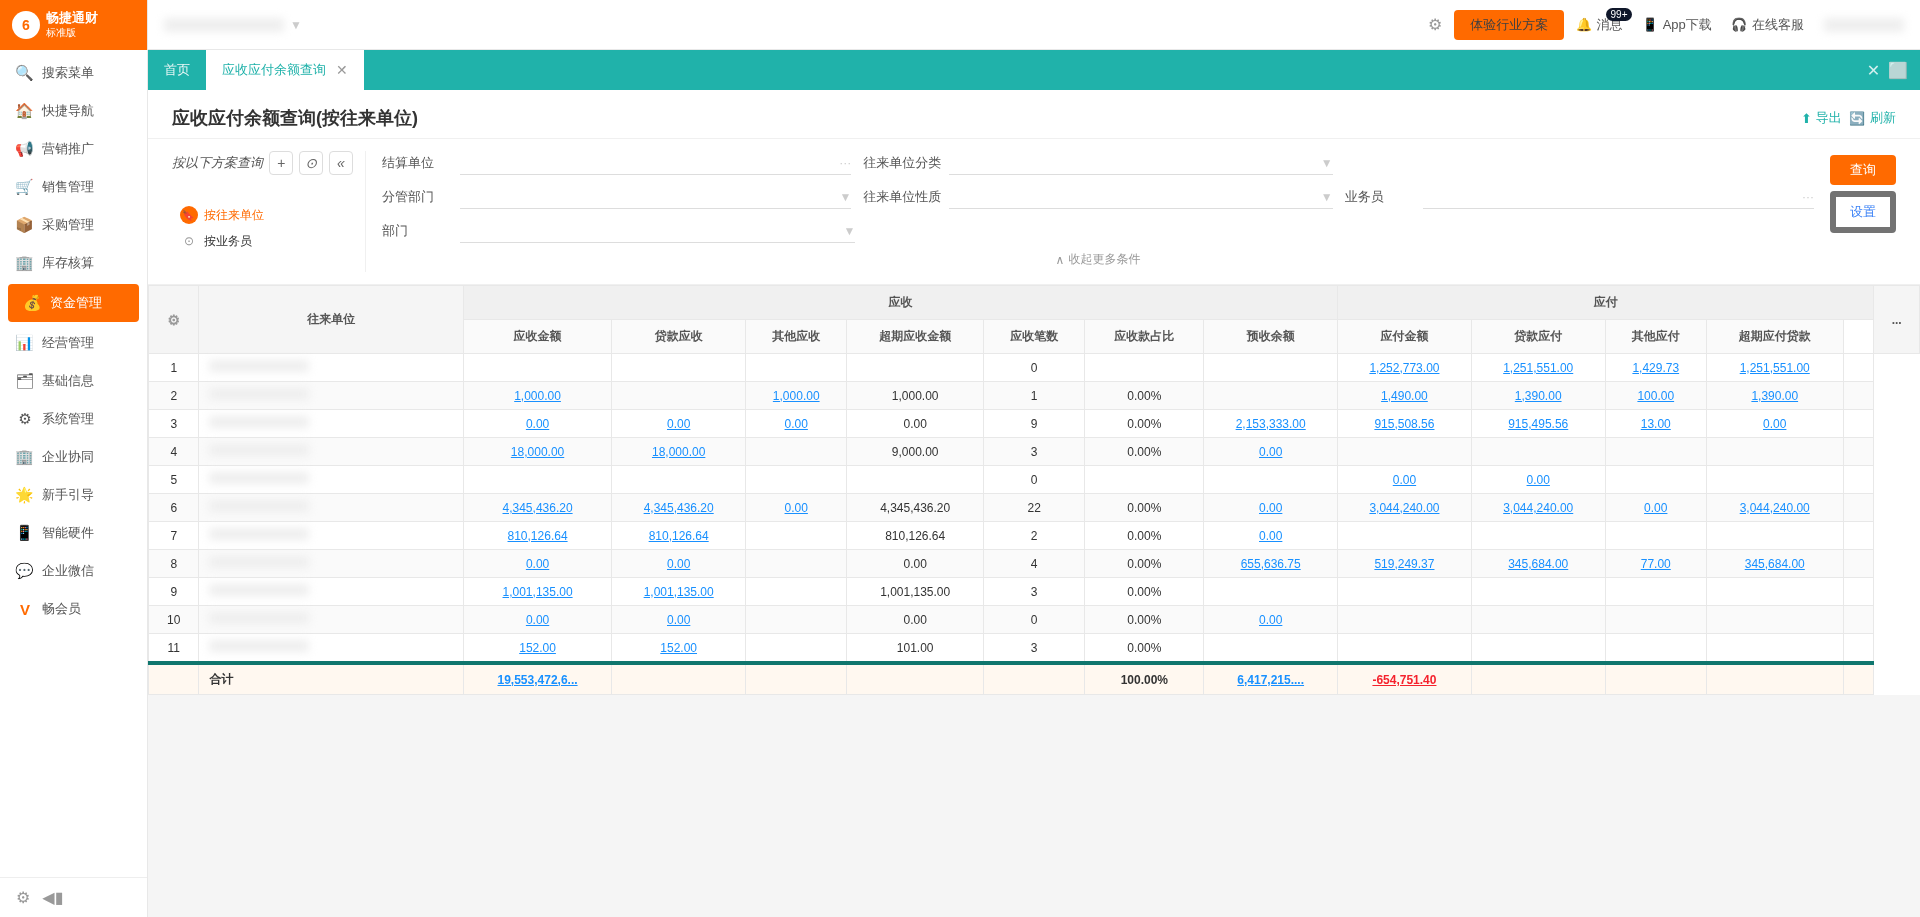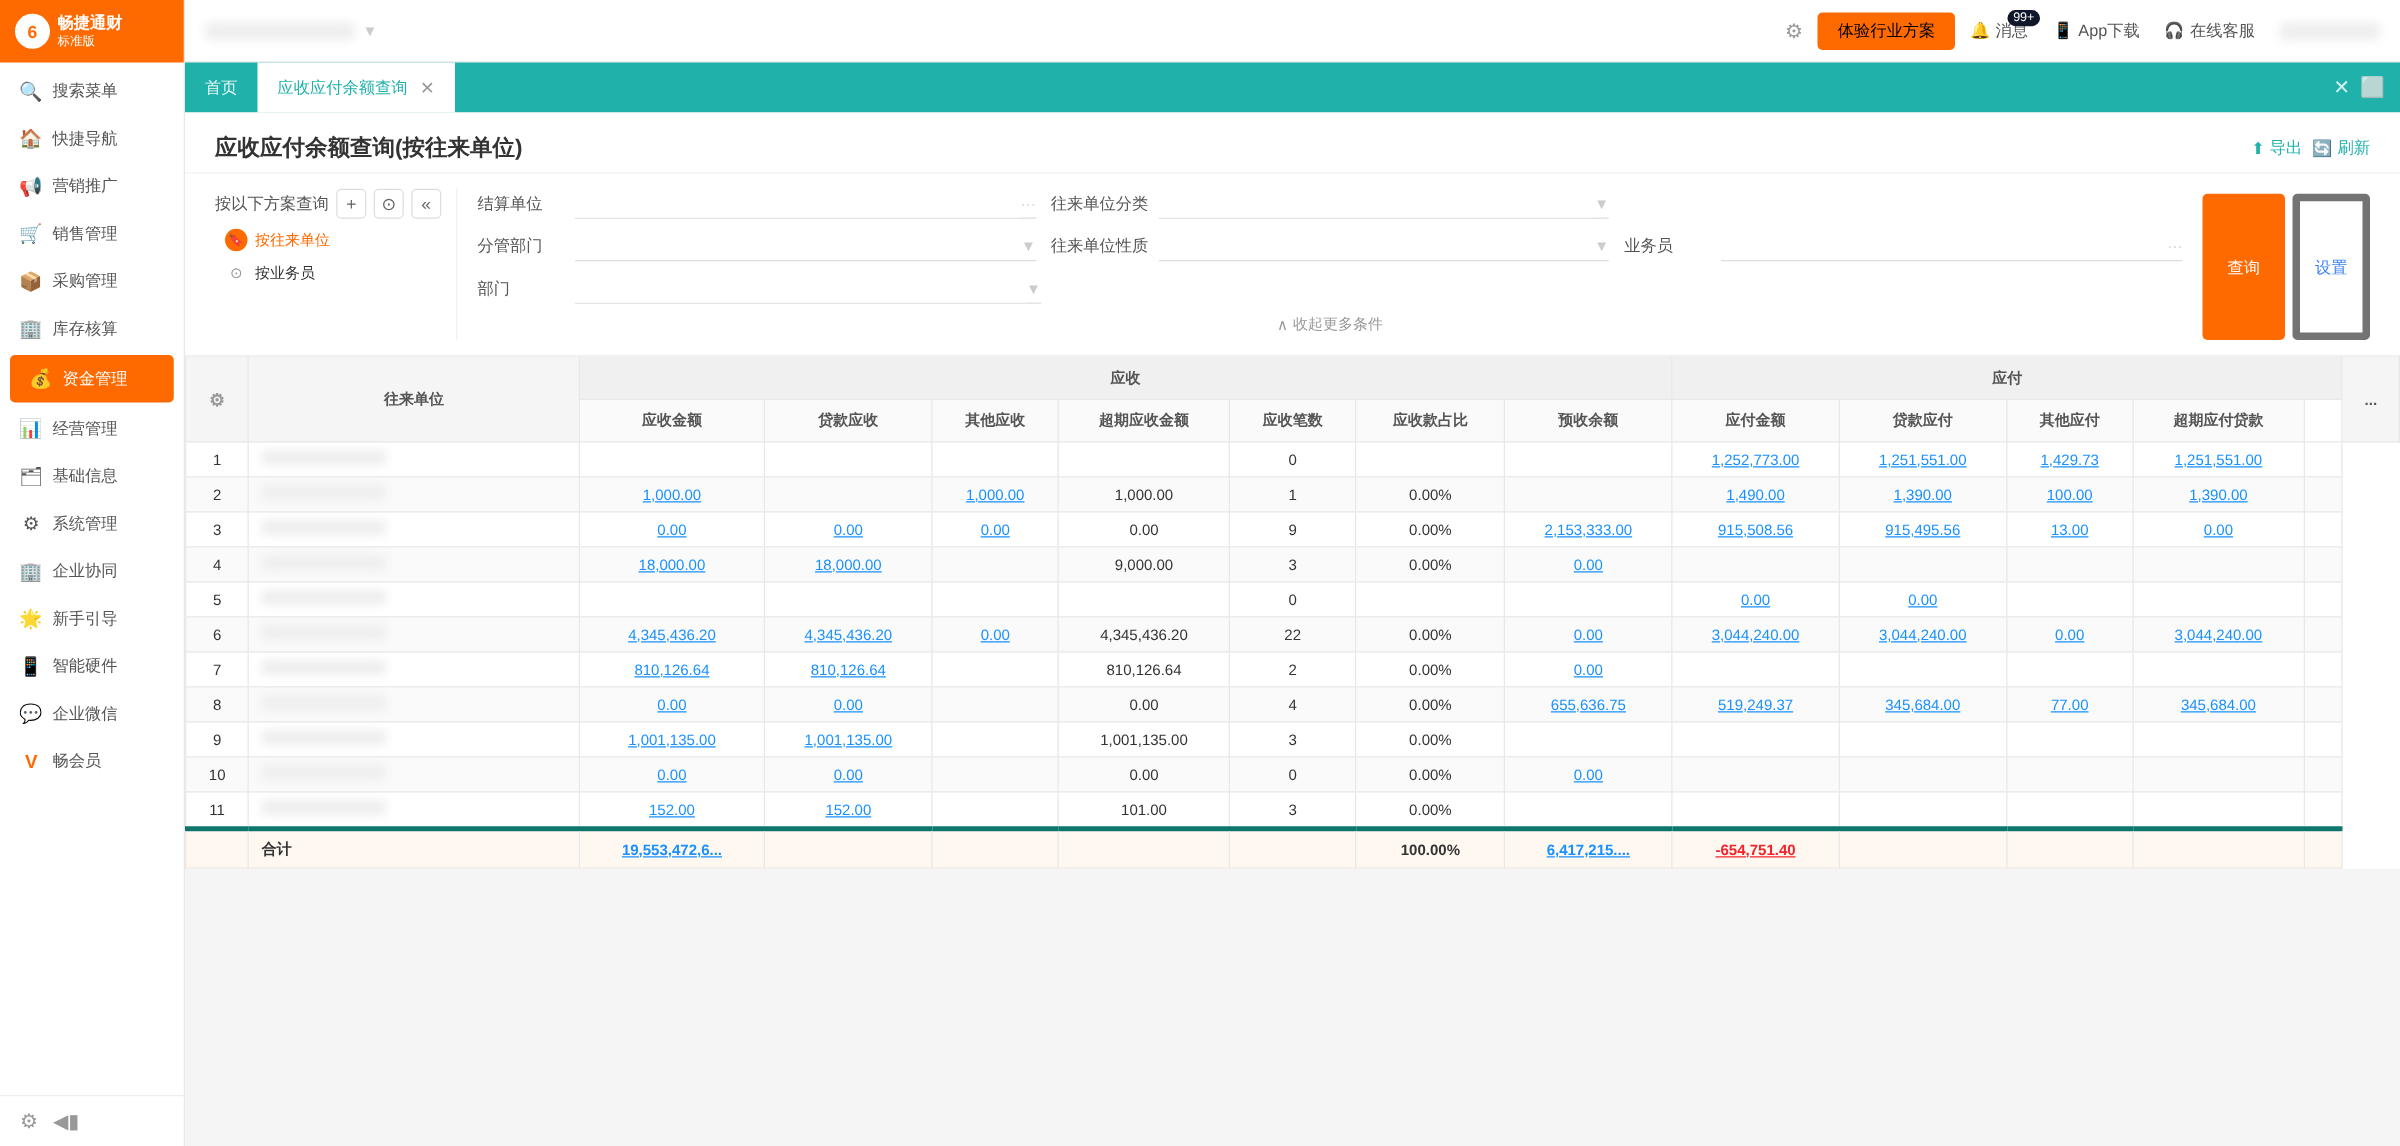--- a/index.html
+++ b/index.html
@@ -17,21 +17,21 @@
     .sidebar-bottom { padding: 10px 16px; display: flex; gap: 12px; border-top: 1px solid #eee; }
     .sidebar-bottom-icon { color: #999; cursor: pointer; font-size: 16px; }
 
     
     .main { flex: 1; display: flex; flex-direction: column; height: 917px; overflow: hidden; }
 
     
     .topbar { height: 50px; background: #fff; border-bottom: 1px solid #e8e8e8; display: flex; align-items: center; padding: 0 16px; gap: 12px; }
     .topbar-breadcrumb { display: flex; align-items: center; gap: 6px; color: #999; font-size: 12px; flex: 1; }
     .topbar-settings-icon { color: #999; font-size: 16px; cursor: pointer; }
-    .topbar-promo-btn { background: #ff6a00; color: #000000; border: none; padding: 6px 16px; border-radius: 4px; cursor: pointer; font-size: 13px; }
+    .topbar-promo-btn { background: #ff6a00; color: #404040; border: none; padding: 6px 16px; border-radius: 4px; cursor: pointer; font-size: 13px; }
     .topbar-right { display: flex; align-items: center; gap: 20px; margin-left: auto; }
     .topbar-right-item { display: flex; align-items: center; gap: 4px; color: #555; cursor: pointer; font-size: 13px; position: relative; }
     .badge { background: #0f172a; color: #fff; border-radius: 10px; font-size: 10px; padding: 1px 5px; position: absolute; top: -8px; right: -10px; }
 
     
     .tabbar { height: 40px; background: #20b2aa; display: flex; align-items: stretch; }
     .tab { display: flex; align-items: center; padding: 0 16px; cursor: pointer; color: rgba(255,255,255,0.8); font-size: 13px; gap: 6px; }
     .tab.active { background: #fff; color: #20b2aa; }
     .tab-home { color: rgba(255,255,255,0.9); }
     .tab-close { color: #999; font-size: 14px; margin-left: 4px; cursor: pointer; }
@@ -213,21 +213,21 @@
             <span>🔄</span>
             <span>刷新</span>
           </button>
         </div>
       </div>
 
       <div class="filter-area">
         <div style="display:flex; gap:16px;">
 
           <div style="border-right:1px solid #f0f0f0; padding-right:12px; min-width:110px;">
-            <div style="display:flex;align-items:center;gap:6px;margin-bottom:4px;">
+            <div style="display:flex;align-items:center;gap:6px;margin-bottom:27px;font-style:italic;">
               <span class="filter-label">按以下方案查询</span>
               <div class="filter-icon-btn">+</div>
               <div class="filter-icon-btn">⊙</div>
               <div class="filter-icon-btn">«</div>
             </div>
             <div class="filter-scheme-item active">
               <div class="filter-scheme-icon">🔖</div>
               <span>按往来单位</span>
             </div>
             <div class="filter-scheme-item">
@@ -288,21 +288,21 @@
                 </div>
               </div>
             </div>
 
             <div class="collapse-more">
               <span>∧</span>
               <span>收起更多条件</span>
             </div>
           </div>
 
-          <div style="display:flex;flex-direction:row;gap:6px;padding-top:4px;">
+          <div style="display:flex;flex-direction:column;gap:6px;padding-top:4px;">
             <button class="btn-primary">查询</button>
             <button class="btn-default">设置</button>
           </div>
         </div>
       </div>
 
       <div class="table-container">
         <table>
           <thead>
             <tr>

